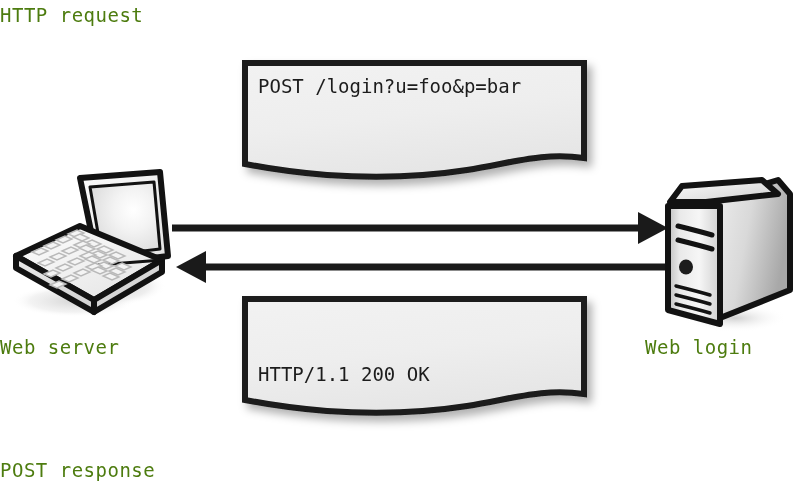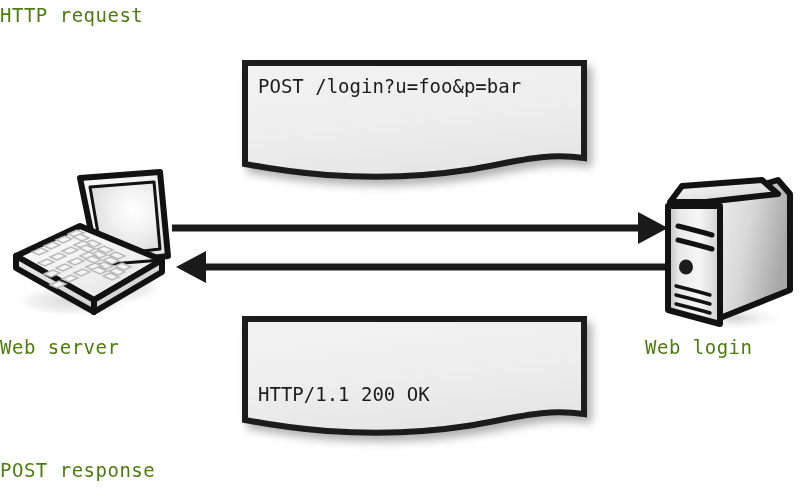--- a/index.html
+++ b/index.html
@@ -42,21 +42,21 @@
     left: 645px; top: 336px; width: 155px;
   }
 
   
   .note {
     position: absolute;
     width: 319px;
     height: 122px;
   }
   #note-request { left: 242px; top: 60px; }
-  #note-response { left: 242px; top: 316px; padding-left: 47px; }
+  #note-response { left: 242px; top: 296px; padding-left: 47px; }
 
   .note svg {
     position: absolute;
     left: 0; top: 0;
     width: 345px;
     height: 122px;
     overflow: visible;
   }
   .note-text {
     position: absolute;

